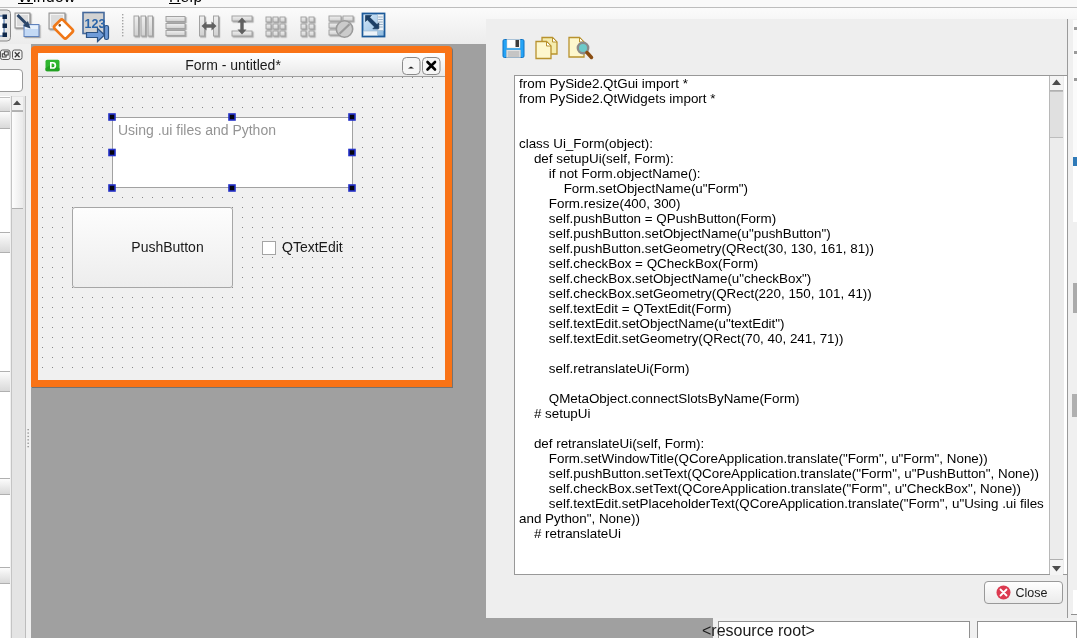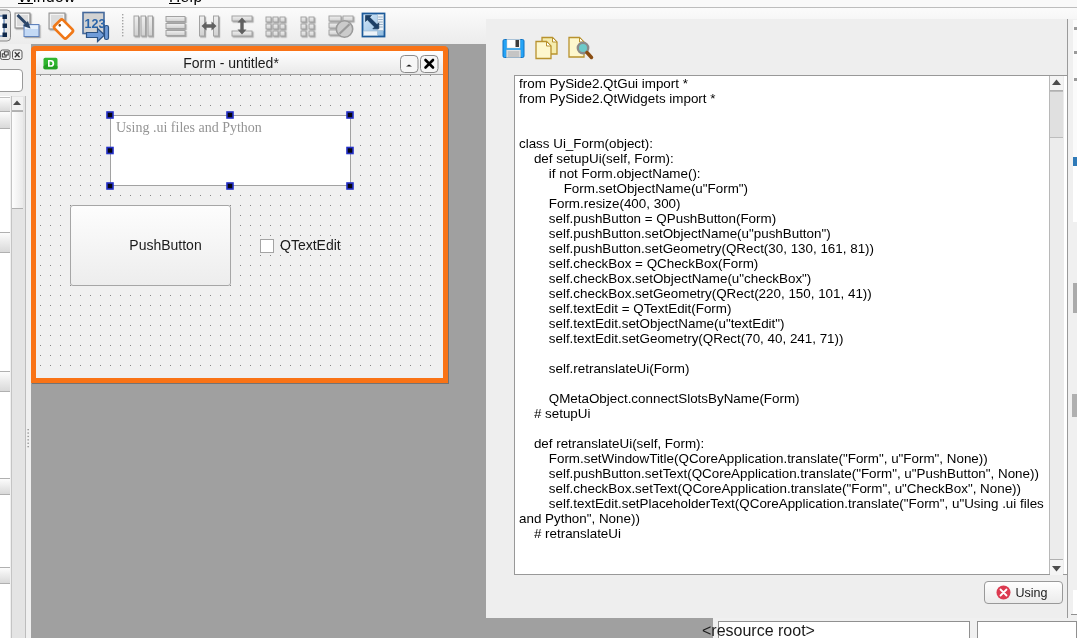--- a/index.html
+++ b/index.html
@@ -175,21 +175,21 @@
       <rect x="1.5" y="4.4" width="1.3" height="1.3"></rect>
       <rect x="1.5" y="7.8" width="1.3" height="1.3"></rect>
       <rect x="1.5" y="11.2" width="1.3" height="1.3"></rect>
       <rect x="1.5" y="14.6" width="1.3" height="1.3"></rect>
       <rect x="1.5" y="18" width="1.3" height="1.3"></rect>
     </g>
 </svg>
 
 <div class="abs" style="left:31px;top:44px;width:455px;height:594px;background:#a0a0a0;"></div>
 
-<div class="abs" style="left:31px;top:46px;width:406.5px;height:326.5px;background:#f0f0f0;border:5px solid #f97316;border-radius:4px 4px 0 0;box-shadow:1px 1px 0 rgba(60,60,60,.45);">
+<div class="abs" style="left:31px;top:46px;width:406.5px;height:326.5px;background:#f0f0f0;border:7px solid #f97316;border-radius:4px 4px 0 0;box-shadow:1px 1px 0 rgba(60,60,60,.45);">
 
   <div class="abs" style="left:0;top:0;width:406.5px;height:23px;background:linear-gradient(#ffffff,#e9e9e9);border-bottom:1px solid #9f9f9f;border-radius:4px 4px 0 0;"></div>
   <svg class="abs" style="left:6.5px;top:6px" width="15" height="13" viewBox="0 0 15 13">
     <rect x="0.5" y="0.8" width="14" height="11.5" rx="1.6" fill="#2fb52f"></rect>
     <path d="M0.5 9.2 L5 6.2 L14.5 9.2 L14.5 10.7 A1.6 1.6 0 0 1 12.9 12.3 L2.1 12.3 A1.6 1.6 0 0 1 0.5 10.7 Z" fill="#22a022"></path>
     <path d="M5 3 L7.8 3 A3.4 3.4 0 0 1 7.8 9.8 L5 9.8 Z M6.6 4.5 L6.6 8.3 L7.6 8.3 A1.9 1.9 0 0 0 7.6 4.5 Z" fill="#ffffff" fill-rule="evenodd"></path>
   </svg>
   <div class="abs" style="left:0;top:4px;width:390px;text-align:center;font-size:14px;color:#1a1a1a;">Form - untitled*</div>
   <svg class="abs" style="left:364px;top:3.5px" width="40" height="18" viewBox="0 0 40 18">
     <rect x="0.5" y="0.5" width="17.5" height="17" rx="4" fill="#f6f6f6" stroke="#8a8a8a"></rect>
@@ -202,21 +202,21 @@
     <svg class="abs" style="left:0;top:0" width="400" height="300">
       <defs>
           <pattern id="dots" width="10" height="10" patternUnits="userSpaceOnUse">
             <rect x="1" y="0" width="1" height="1" fill="#878787"></rect>
           </pattern>
         </defs>
       <rect width="400" height="300" fill="url(#dots)"></rect>
     </svg>
 
     <div class="abs" style="left:71px;top:40px;width:239px;height:69px;background:#ffffff;border:1px solid #a2a2a2;"></div>
-    <div class="abs" style="left:77px;top:45px;font-size:14px;color:#949494;font-family:Liberation Serif, serif;">Using .ui files and Python</div>
+    <div class="abs" style="left:77px;top:45px;font-size:14px;color:#949494;">Using .ui files and Python</div>
 
     <div class="abs" style="left:31px;top:130px;width:159px;height:79px;background:linear-gradient(#fdfdfd,#ededed);border:1px solid #a6a6a6;border-radius:3px;"></div>
     <div class="abs" style="left:31px;top:162px;width:161px;text-align:center;font-size:14px;color:#1a1a1a;margin-left:15px;">PushButton</div>
 
     <div class="abs" style="left:221px;top:163.5px;width:14px;height:14px;background:#ffffff;border:1.2px solid #a4a4a4;box-sizing:border-box;"></div>
     <div class="abs" style="left:241px;top:162px;font-size:14px;color:#1a1a1a;">QTextEdit</div>
 
     <svg class="abs" style="left:64px;top:33px" width="254" height="84" viewBox="0 0 254 84">
       <g fill="#050510" stroke="#2330c8" stroke-width="1.6">
         <rect x="4" y="4" width="6" height="6"></rect>
@@ -302,21 +302,21 @@
 <div class="abs" style="left:1050px;top:559px;width:13px;height:14.5px;background:#f4f4f4;border-top:1px solid #b0b0b0;"></div>
 <svg class="abs" style="left:1050px;top:564px" width="13" height="9" viewBox="0 0 13 9">
     <path d="M6.5 7.5 L11 2 L2 2 Z" fill="#4c4c4c"></path>
   </svg>
 
 <div class="abs" style="left:984px;top:581px;width:79px;height:23px;background:linear-gradient(#fefefe,#ebebeb);border:1px solid #999999;border-radius:4px;box-sizing:border-box;"></div>
 <svg class="abs" style="left:996px;top:585px" width="15" height="15" viewBox="0 0 15 15">
   <circle cx="7.5" cy="7.5" r="7" fill="#dc3a50"></circle>
   <path d="M4.5 4.5 L10.5 10.5 M10.5 4.5 L4.5 10.5" stroke="#ffffff" stroke-width="1.8" stroke-linecap="round"></path>
 </svg>
-<div class="abs" style="left:1015.5px;top:586px;font-size:12.5px;color:#1a1a1a;">Using</div>
+<div class="abs" style="left:1015.5px;top:586px;font-size:12.5px;color:#1a1a1a;">Close</div>
 
 <div class="abs" style="left:1067px;top:19px;width:1px;height:599px;background:#9a9a9a;"></div>
 <div class="abs" style="left:1068px;top:19px;width:9px;height:619px;background:#f0f0f0;"></div>
 <div class="abs" style="left:1073px;top:20px;width:4px;height:140px;background:#fbfbfb;"></div>
 <div class="abs" style="left:1074px;top:27px;width:3px;height:3px;background:#9a9a9a;"></div>
 <div class="abs" style="left:1074px;top:51px;width:3px;height:3px;background:#9a9a9a;"></div>
 <div class="abs" style="left:1074px;top:78px;width:3px;height:3px;background:#9a9a9a;"></div>
 <div class="abs" style="left:1073px;top:157px;width:4px;height:9px;background:#2f7ab8;"></div>
 <div class="abs" style="left:1073px;top:166px;width:4px;height:56px;background:#ffffff;"></div>
 <div class="abs" style="left:1073px;top:283px;width:4px;height:30px;background:#ababab;"></div>

